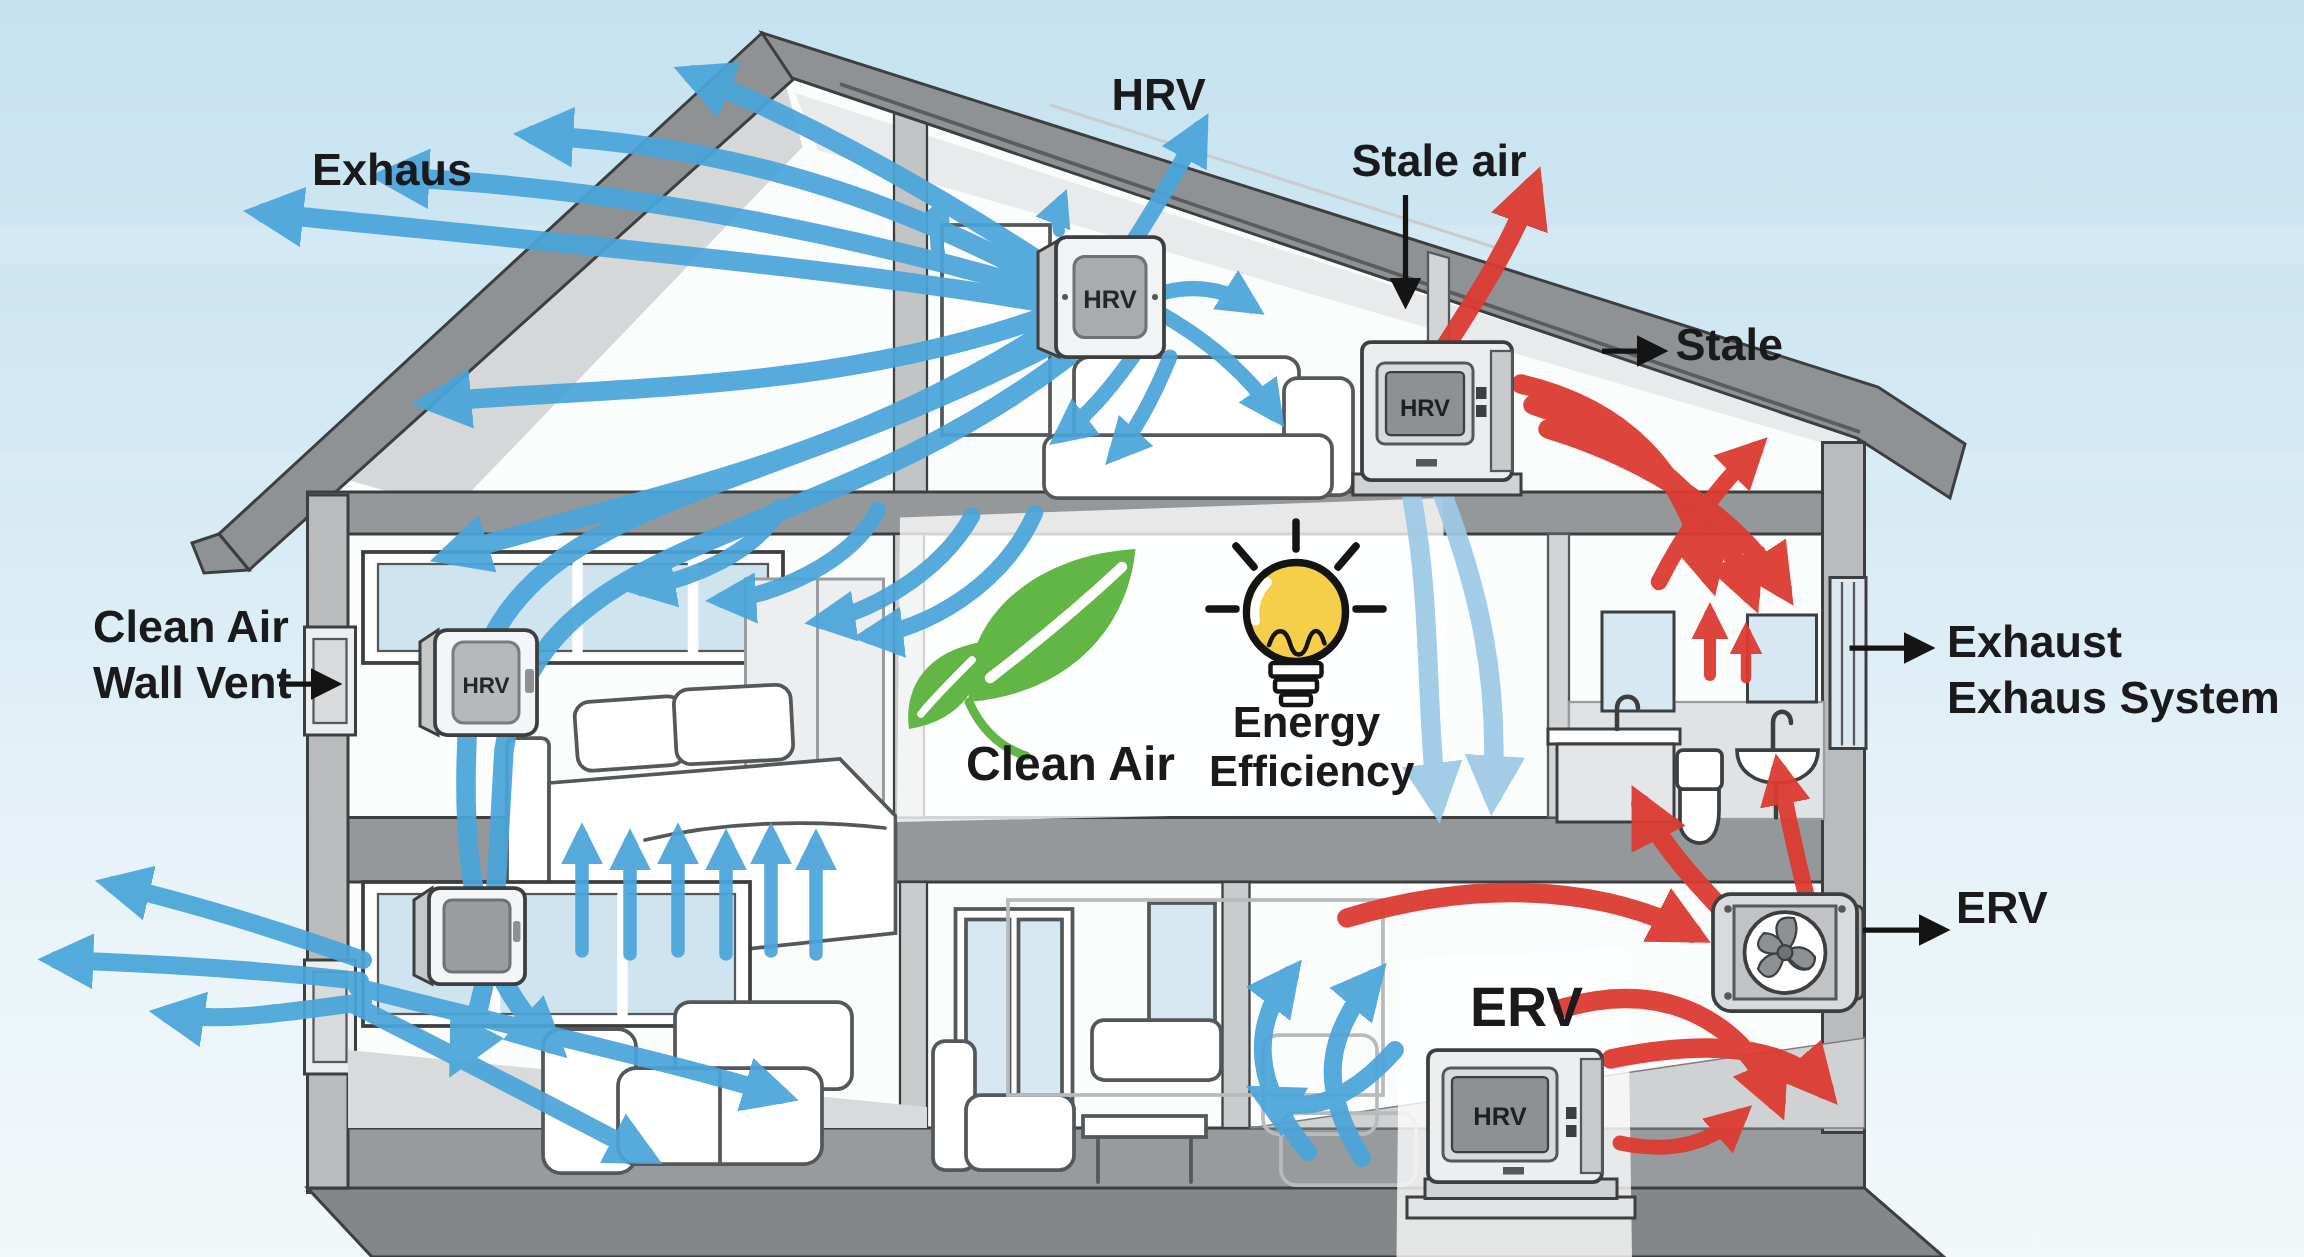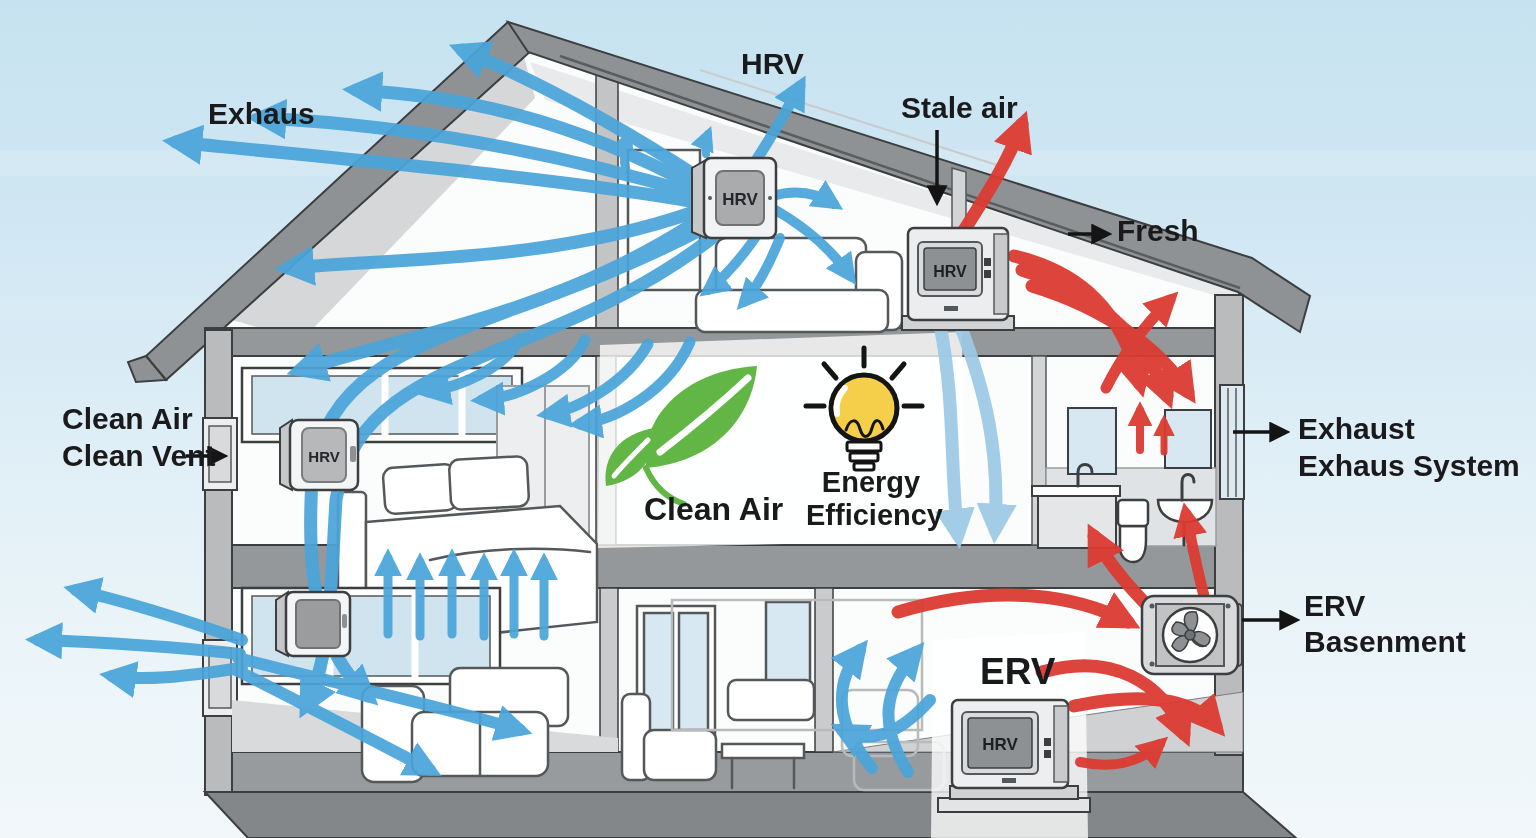--- a/index.html
+++ b/index.html
@@ -321,32 +321,31 @@
     <path d="M 1068,234 L 1106,234" marker-end="url(#ak)"></path>
     <path d="M 186,456 L 222,456" marker-end="url(#ak)"></path>
     <path d="M 1233,432 L 1284,432" marker-end="url(#ak)"></path>
     <path d="M 1242,620 L 1294,620" marker-end="url(#ak)"></path>
   </g>
 </svg>
 
   <div class="lbl lbl-fresh">Exhaus</div>
   <div class="lbl lbl-hrv-top">HRV</div>
   <div class="lbl lbl-stale">Stale air</div>
-  <div class="lbl lbl-staler">Fresh</div>
+  <div class="lbl lbl-staler">Stale</div>
   <div class="lbl lbl-wallvent">
     <span class="ln">Clean Air</span>
-    <span class="ln">Clean Vent</span>
+    <span class="ln">Wall Vent</span>
   </div>
   <div class="lbl lbl-exhaust">
     <span class="ln">Exhaust</span>
     <span class="ln">Exhaus System</span>
   </div>
   <div class="lbl lbl-cleanair">Clean Air</div>
   <div class="lbl lbl-energy">
     <span class="ln">Energy</span>
     <span class="ln">Efficiency</span>
   </div>
   <div class="lbl lbl-erv-room">ERV</div>
   <div class="lbl lbl-erv-right">
     <span class="ln">ERV</span>
-    <span class="ln">Basenment</span>
   </div>
 </div>
 
 </body></html>

